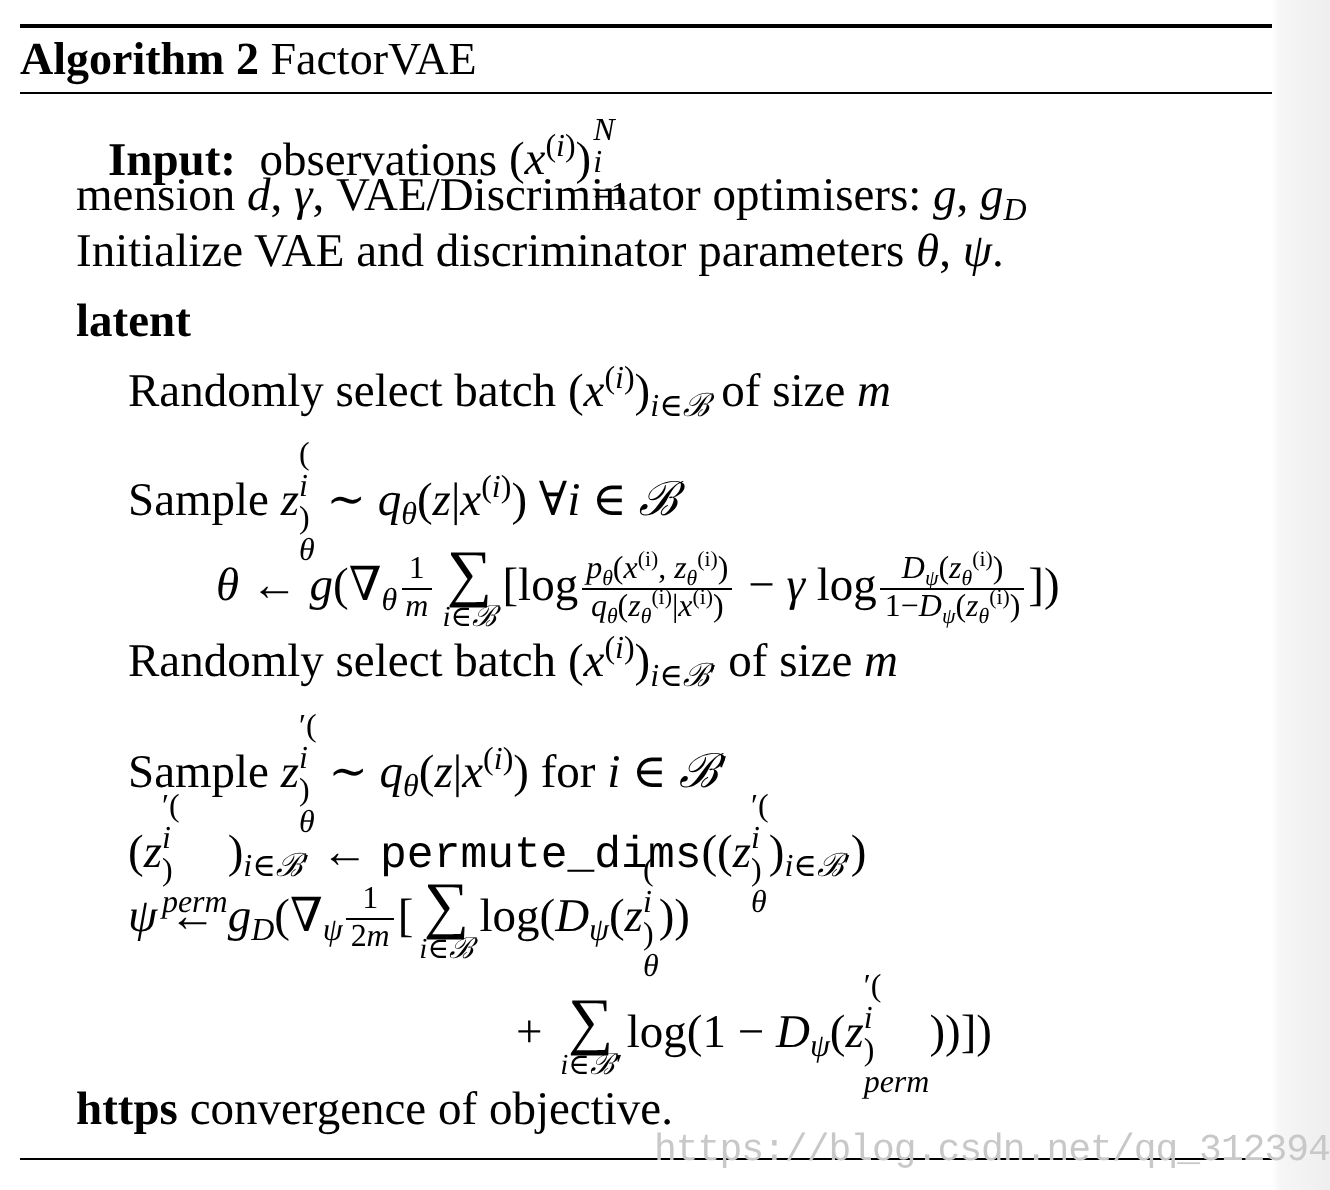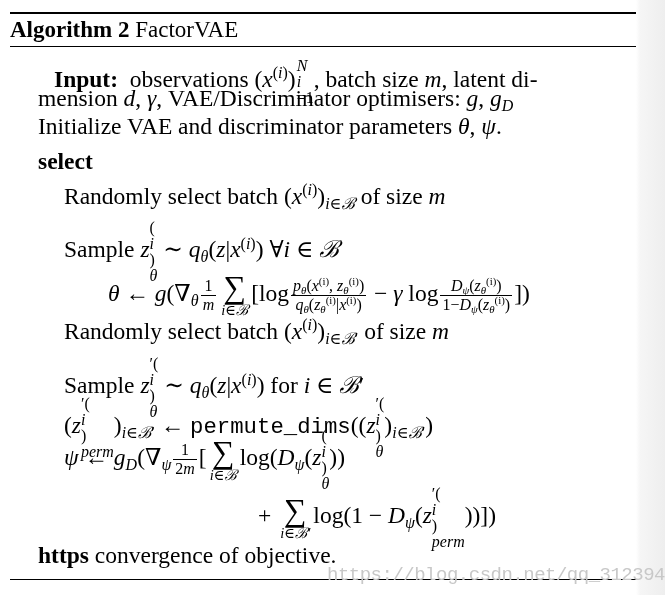--- a/index.html
+++ b/index.html
@@ -44,32 +44,32 @@
 <div class="rule top"></div>
 <div class="caption">
   <b>Algorithm 2</b>
   <span>FactorVAE</span>
 </div>
 <div class="rule mid"></div>
 
 <div class="line l0" style="top:58px;margin-left:16px;">
   <span class="kw">Input:</span>&nbsp;
   <span>observations</span>
-  <span>(<span class="m">x</span><sup>(<span class="m">i</span>)</sup>)<span class="supsub" style="margin-left:1px;"><span class="m">N</span><span><span class="m">i</span>=1</span></span></span><span>, batch size <span class="m">m</span>, latent di-</span>
+  <span>(<span class="m">x</span><sup>(<span class="m">i</span>)</sup>)<span class="supsub" style="margin-left:1px;"><span class="m">N</span><span><span class="m">i</span>=1</span></span></span>
 </div>
 
 <div class="line l0" style="top:85px;">
   mension <span class="m">d</span>, <span class="m">γ</span>, VAE/Discriminator optimisers: <span class="m">g</span>, <span class="m">g</span><sub class="m">D</sub>
 </div>
 
 <div class="line l0" style="top:113px;text-align:center;">
   Initialize VAE and discriminator parameters <span class="m">θ</span>, <span class="m">ψ</span>.
 </div>
 
-<div class="line l0 kw" style="top:148px;">select</div>
+<div class="line l0 kw" style="top:148px;">latent</div>
 
 <div class="line l1" style="top:183px;">
   <span>Randomly select batch</span>
   (<span class="m">x</span><sup>(<span class="m">i</span>)</sup>)<sub><span class="m">i</span>∈<span class="m">ℬ</span></sub>
   of size <span class="m">m</span>
 </div>
 
 <div class="line l1" style="top:220px;">
   <span>Sample</span>
   <span class="m">z</span><span class="supsub"><span>(<span class="m">i</span>)</span><span class="m">θ</span></span>

